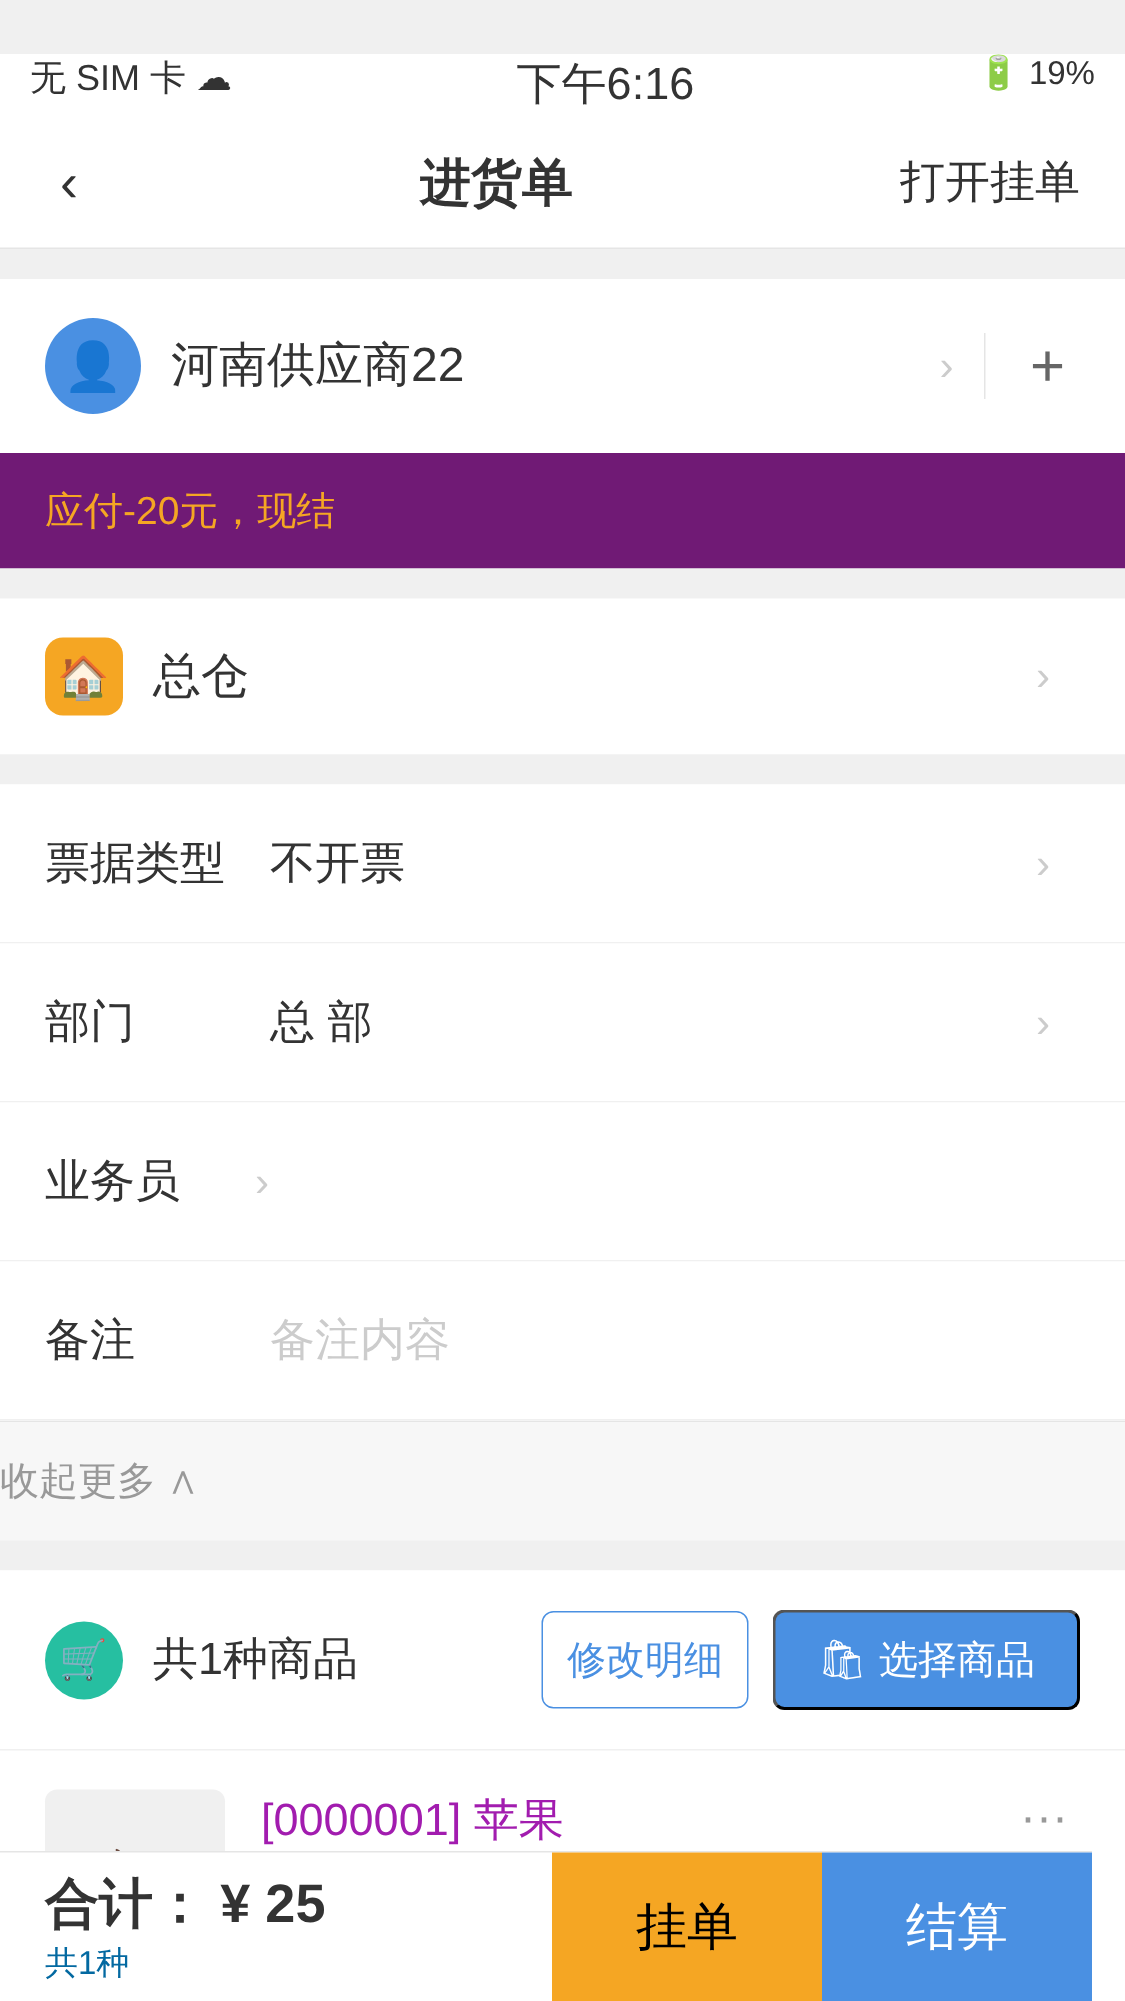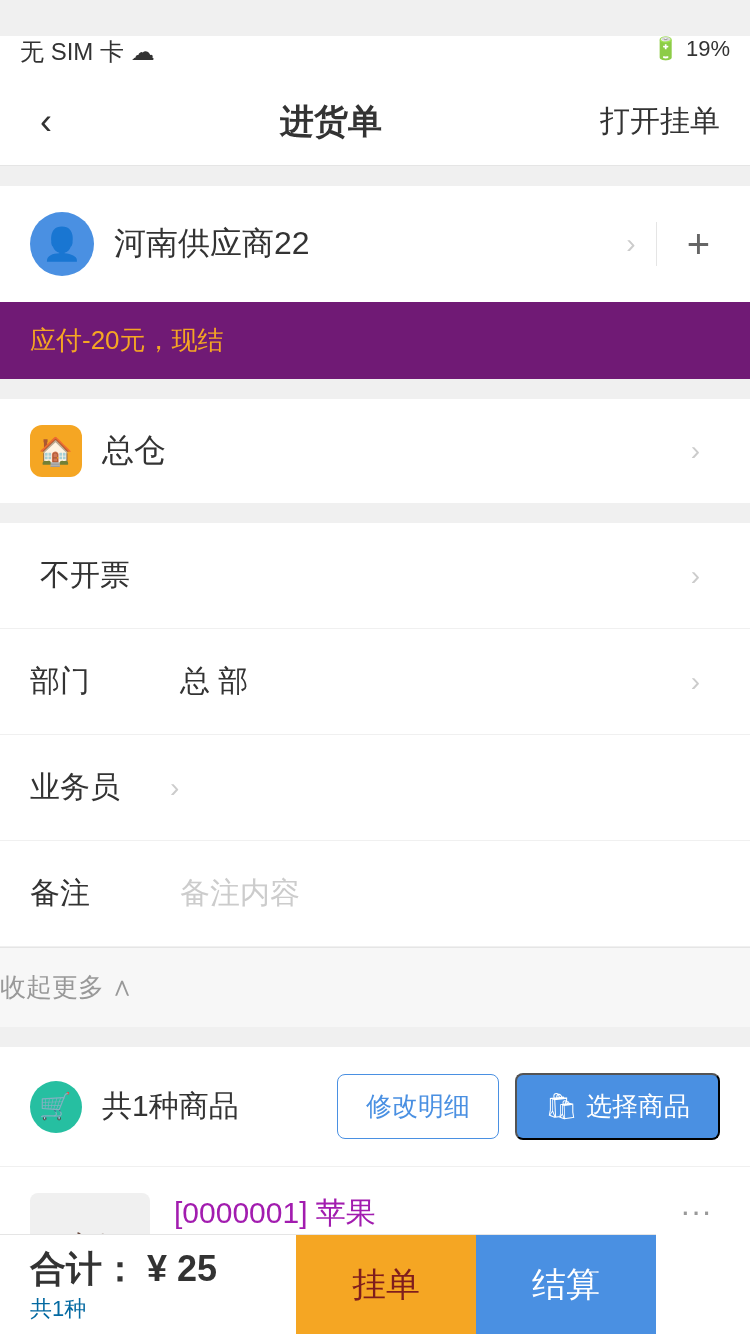--- a/index.html
+++ b/index.html
@@ -195,21 +195,21 @@
     }
     .product-count-text {
       flex: 1;
       font-size: 30px;
       color: #333;
     }
     .btn-outline {
       border: 1px solid #4a90e2;
       color: #4a90e2;
       background: #fff;
-      padding: 14px 28px;
+      padding: 14px 16px;
       border-radius: 8px;
       font-size: 26px;
       margin-right: 16px;
     }
     .btn-primary {
       background: #4a90e2;
       color: #fff;
       padding: 14px 28px;
       border-radius: 8px;
       font-size: 26px;
@@ -261,21 +261,21 @@
       font-size: 32px;
       color: #999;
       padding: 0 8px;
     }
 
     
     .bottom-summary {
       position: fixed;
       bottom: 0;
       left: 0;
-      width: 656px;
+      width: 728px;
       height: 100px;
       background: #fff;
       display: flex;
       align-items: center;
       border-top: 1px solid #e5e5e5;
     }
     .summary-info {
       flex: 1;
       padding: 0 30px;
     }
@@ -296,37 +296,38 @@
       height: 100px;
       width: 180px;
       display: flex;
       align-items: center;
       justify-content: center;
       font-size: 34px;
       font-weight: 500;
     }
     .btn-pending {
       background: #f5a623;
-      color: #7f1d1d;
+      color: #000000;
     }
     .btn-settle {
       background: #4a90e2;
       color: #fff;
     }
 
     
     .bottom-padding { height: 110px; }
   </style>
 </head>
 <body>
 
 <div class="status-bar">
   <div class="status-left">
     <span>无 SIM 卡 ☁</span>
   </div>
+  <div class="status-center">下午6:16</div>
   <div class="status-right">
     <span>🔋</span>
     <span>19%</span>
   </div>
 </div>
 
 <div class="nav-bar">
   <span class="nav-back">‹</span>
   <span class="nav-title">进货单</span>
   <span class="nav-action">打开挂单</span>
@@ -359,20 +360,21 @@
     </div>
     <span class="warehouse-name">总仓</span>
     <span class="chevron-right">›</span>
   </div>
 </div>
 
 <div class="section-gap"></div>
 
 <div class="card">
   <div class="form-row">
+    <span class="form-label">票据类型</span>
     <span class="form-value">不开票</span>
     <span class="chevron-right">›</span>
   </div>
   <div class="form-row">
     <span class="form-label">部门</span>
     <span class="form-value">总 部</span>
     <span class="chevron-right">›</span>
   </div>
   <div class="form-row">
     <span class="form-label">业务员</span>

